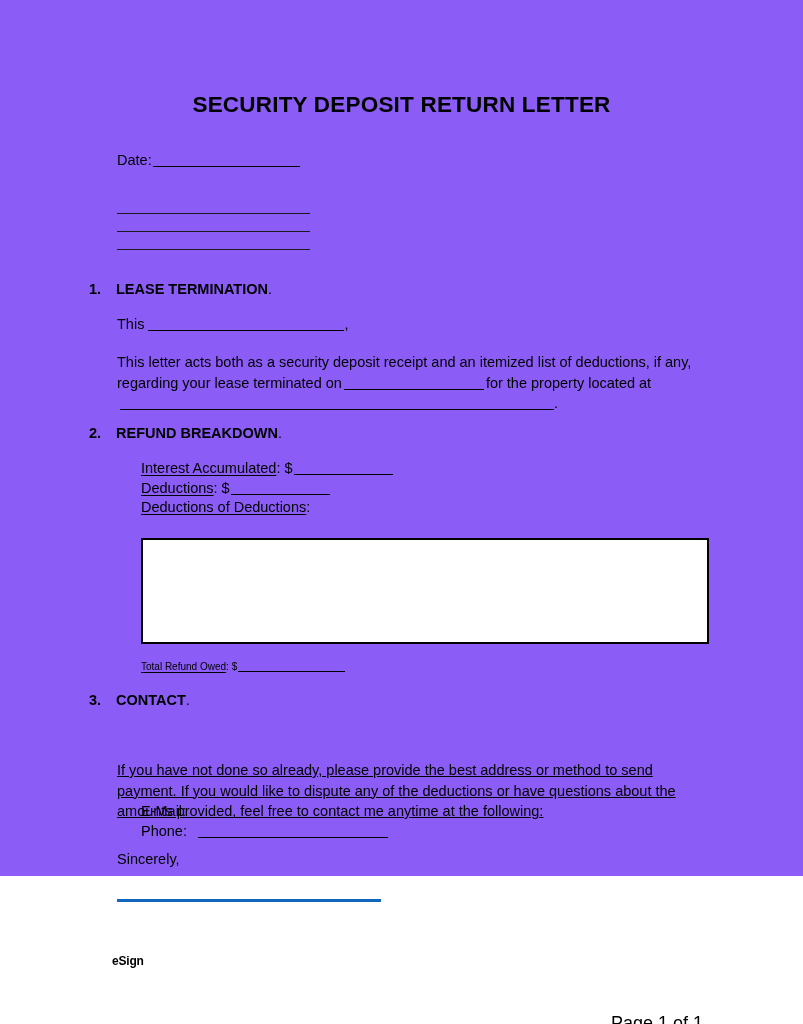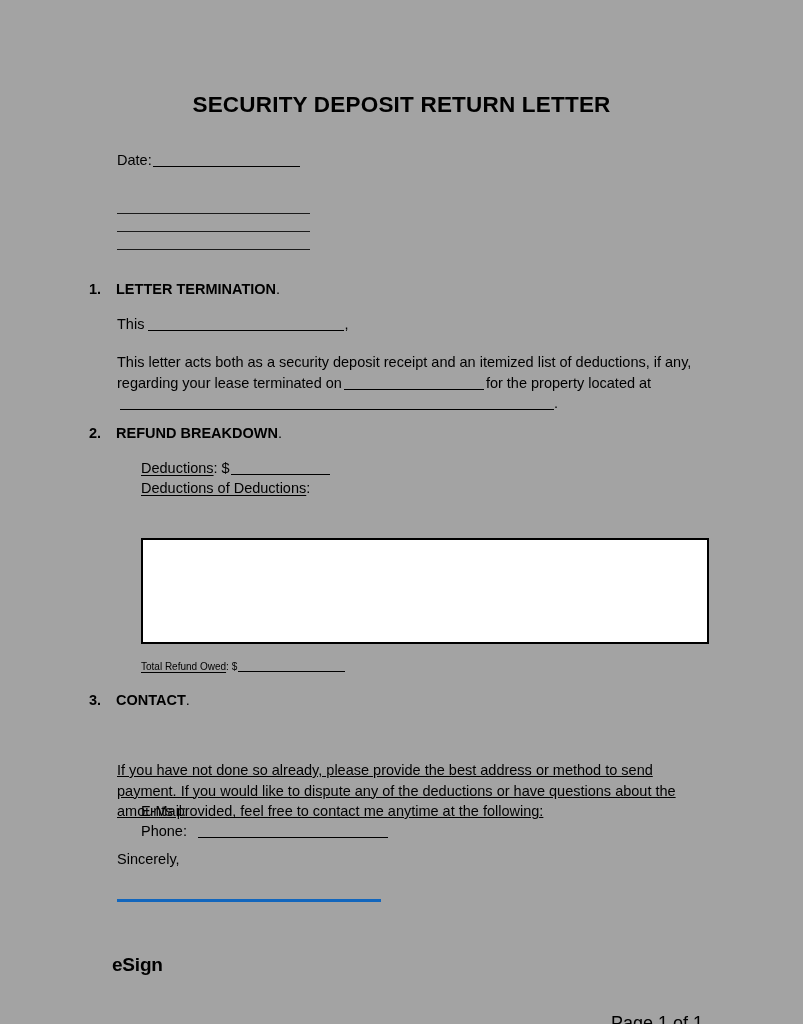--- a/index.html
+++ b/index.html
@@ -12,22 +12,22 @@
     height: 1024px;
     font-family: "Liberation Sans", sans-serif;
     color: #000000;
     position: relative;
     overflow: hidden;
   }
   .page {
     position: absolute;
     left: 0; top: 0;
     width: 803px;
-    height: 1024px;
-    background: #a3a3a3;
+    height: 876px;
+    background: #8b5cf6;
   }
 
   
   .doc-title {
     position: absolute;
     left: 0;
     top: 92px;
     width: 803px;
     text-align: center;
     font-size: 22.5px;
@@ -162,21 +162,21 @@
     width: 264px;
     height: 0;
     border-bottom: 3px solid #1266bd;
   }
 
   
   .footer-logo {
     position: absolute;
     left: 112px;
     top: 954px;
-    font-size: 19px;
+    font-size: 12px;
     font-weight: bold;
     letter-spacing: -0.2px;
   }
   .footer-page {
     position: absolute;
     right: 100px;
     top: 1013px;
     font-size: 18px;
     text-decoration: underline;
   }
@@ -192,36 +192,39 @@
     <span class="lbl">Date:</span><span class="blank blank-date"></span>
   </div>
 
   <div class="addr-lines">
     <div class="addr-line"></div>
     <div class="addr-line"></div>
     <div class="addr-line"></div>
   </div>
 
   <div class="sec-head" id="sec1-head">
-    <span class="sec-num">1.</span><span class="sec-name">LETTER TERMINATION</span><span class="sec-dot">.</span>
+    <span class="sec-num">1.</span><span class="sec-name">LEASE TERMINATION</span><span class="sec-dot">.</span>
   </div>
 
   <div class="dear-row">
     <span>This</span><span class="blank blank-dear"></span><span>,</span>
   </div>
 
   <div class="para" id="para1">
     <span>This letter acts both as a security deposit receipt and an itemized list of deductions, if any, regarding your lease terminated on</span><span class="blank blank-terminated"></span><span>for the property located at</span><span class="blank blank-located"></span><span>.</span>
   </div>
 
   <div class="sec-head" id="sec2-head">
     <span class="sec-num">2.</span><span class="sec-name">REFUND BREAKDOWN</span><span class="sec-dot">.</span>
   </div>
 
   <div class="breakdown">
+    <div class="bd-row">
+      <span class="bd-label">Interest Accumulated</span><span>: </span><span>$</span><span class="blank blank-amt"></span>
+    </div>
     <div class="bd-row">
       <span class="bd-label">Deductions</span><span>: </span><span>$</span><span class="blank blank-amt"></span>
     </div>
     <div class="bd-row">
       <span class="bd-label">Deductions of Deductions</span><span>:</span>
     </div>
   </div>
 
   <div class="desc-box"></div>
 

